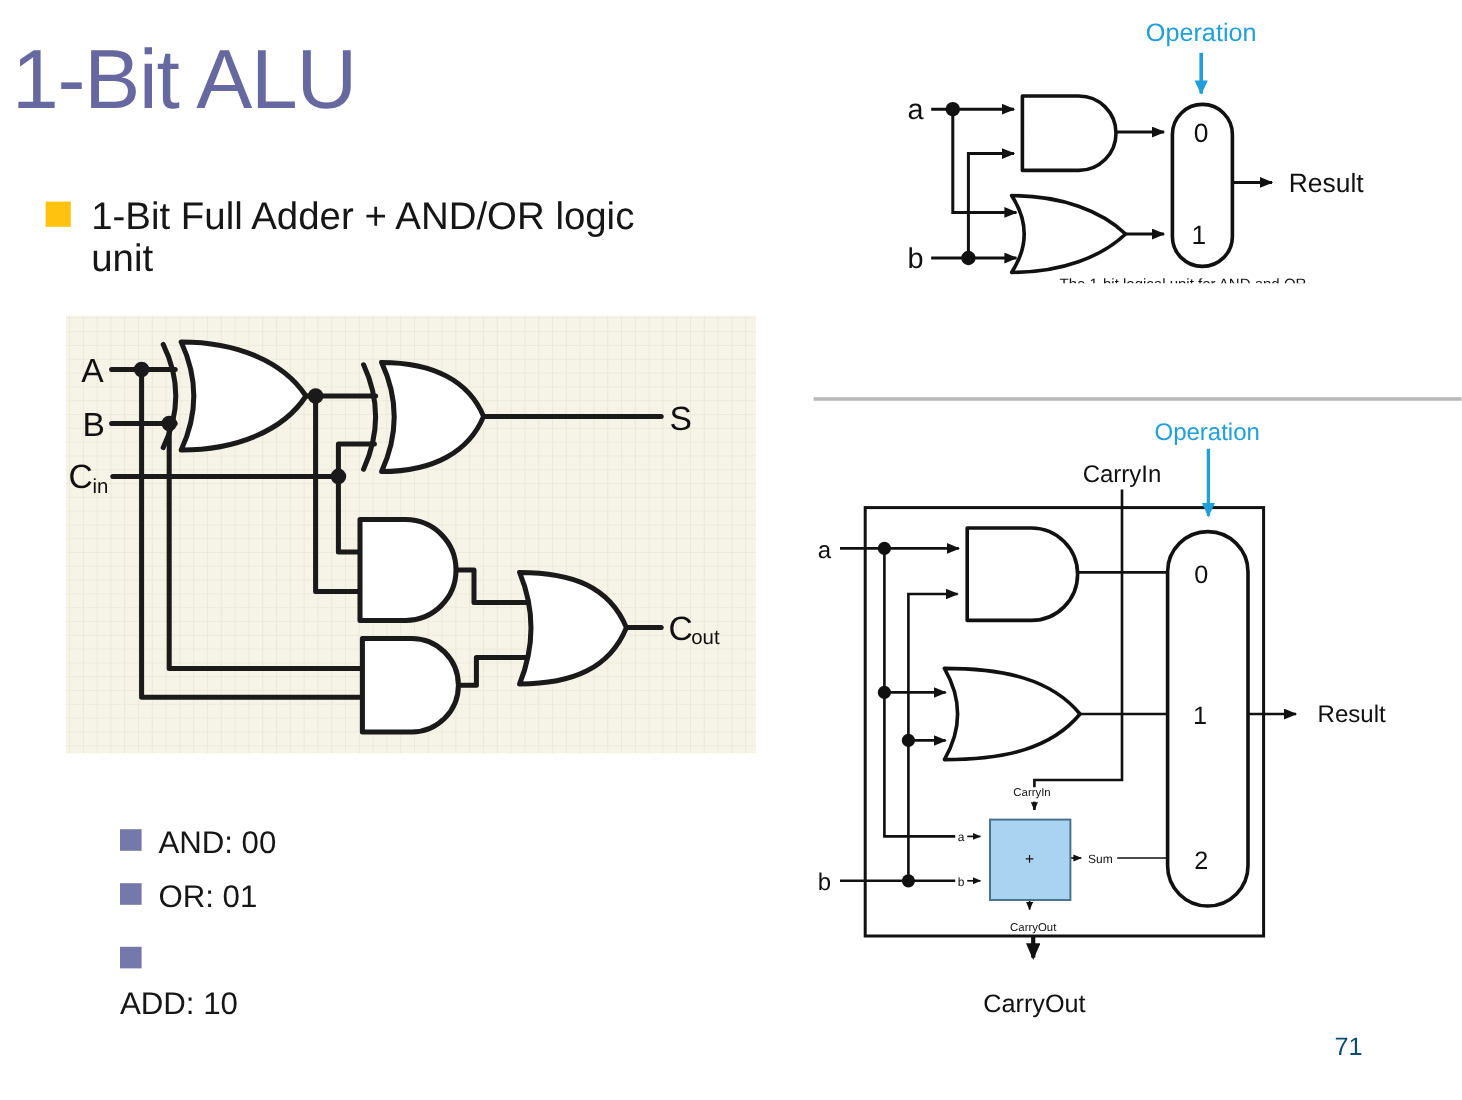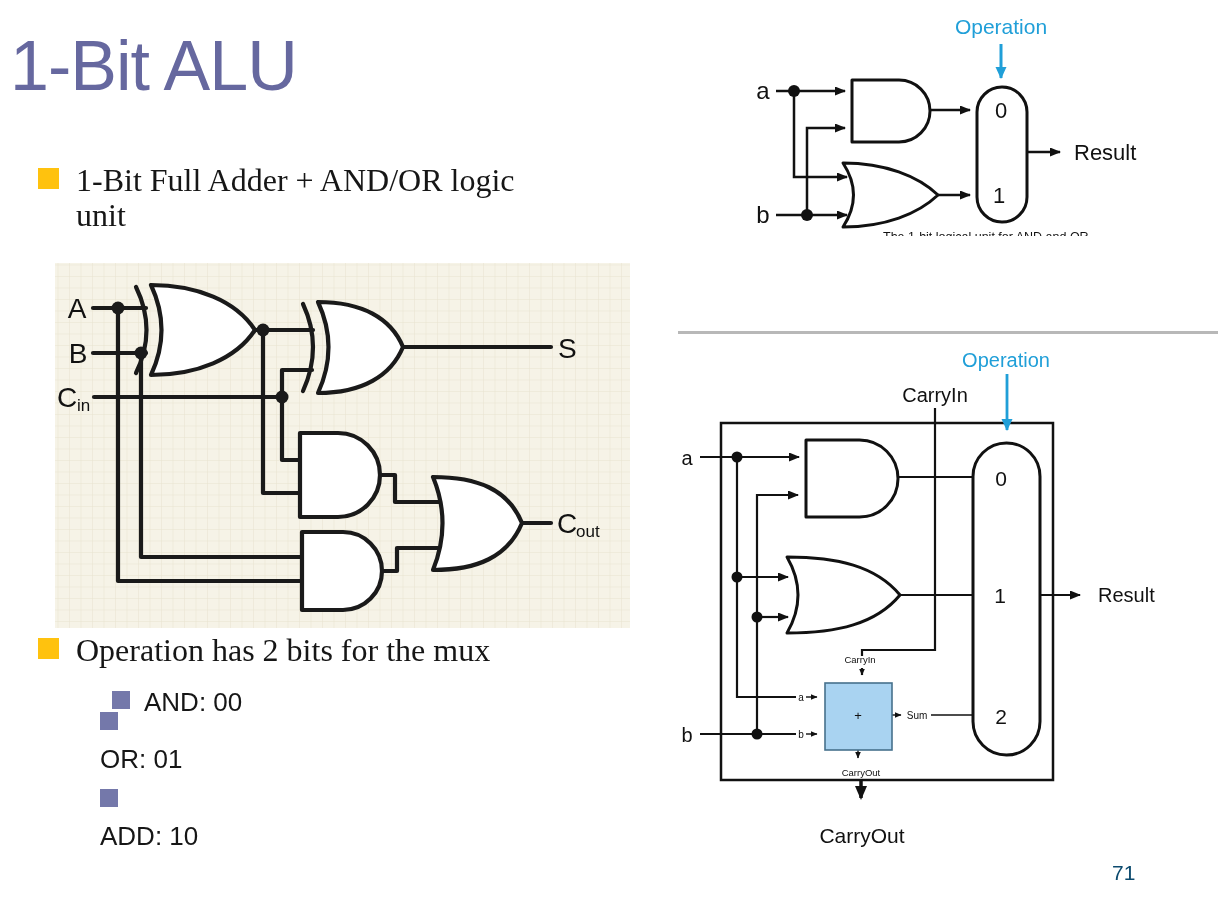--- a/index.html
+++ b/index.html
@@ -7,26 +7,26 @@
        font-family:"Liberation Sans",sans-serif;color:#161616;}
   .slide{position:absolute;left:0;top:0;width:1218px;height:664px;background:#fff;}
 
   .title{position:absolute;left:10px;top:30px;margin:0;font-size:70px;font-weight:400;
          line-height:1.05;color:#66689f;letter-spacing:-1px;}
 
   .bullet{position:absolute;display:flex;gap:17px;align-items:flex-start;}
   .b1{left:38px;top:163px;}
   .b2{left:38px;top:633px;}
   .sq{width:21px;height:21px;background:#ffc20e;flex:0 0 auto;margin-top:5px;}
-  .btext{font-size:32px;line-height:35px;color:#161616;font-family:Liberation Serif, serif;}
+  .btext{font-size:32px;line-height:35px;color:#161616;}
   .b1 .btext{width:480px;}
   .b2 .btext{width:600px;white-space:nowrap;}
 
   .subrow{position:absolute;left:100px;display:flex;gap:14px;align-items:flex-start;}
-  .sr1{top:687px;margin-left:12px;} .sr2{top:708px;flex-direction:column;} .sr3{top:785px;flex-direction:column;}
+  .sr1{top:687px;} .sr2{top:732px;} .sr3{top:785px;flex-direction:column;}
   .ssq{width:18px;height:18px;background:#7478aa;flex:0 0 auto;margin-top:4px;}
   .stext{font-size:26px;color:#161616;white-space:nowrap;}
 
   .divider{position:absolute;left:678px;top:331px;width:540px;height:3px;background:#b8b8b8;}
   .pagenum{position:absolute;left:1112px;top:861px;font-size:21px;color:#0c4a6e;}
 
   svg{position:absolute;overflow:hidden;}
   #fig-logic{left:690px;top:0;}
   #fig-adder{left:55px;top:263px;}
   #fig-alu{left:675px;top:340px;}
@@ -98,24 +98,20 @@
       <text x="77" y="318" text-anchor="middle">A</text>
       <text x="78" y="363" text-anchor="middle">B</text>
       <text x="57" y="407">C</text>
       <text x="77" y="411" font-size="17">in</text>
       <text x="558" y="358">S</text>
       <text x="557" y="533">C</text>
       <text x="576" y="537" font-size="17">out</text>
     </g>
   </svg>
 
-  <div class="bullet b2">
-    <span class="sq"></span>
-    <span class="btext">Operation has 2 bits for the mux</span>
-  </div>
 
   <div class="subrow sr1">
     <span class="ssq"></span>
     <span class="stext">AND: 00</span>
   </div>
   <div class="subrow sr2">
     <span class="ssq"></span>
     <span class="stext">OR: 01</span>
   </div>
   <div class="subrow sr3">

